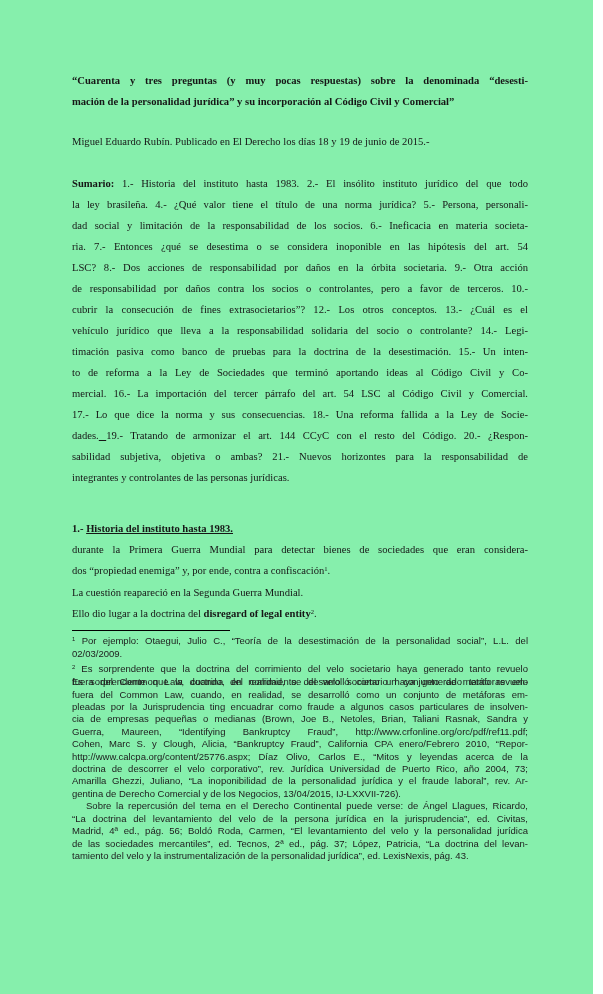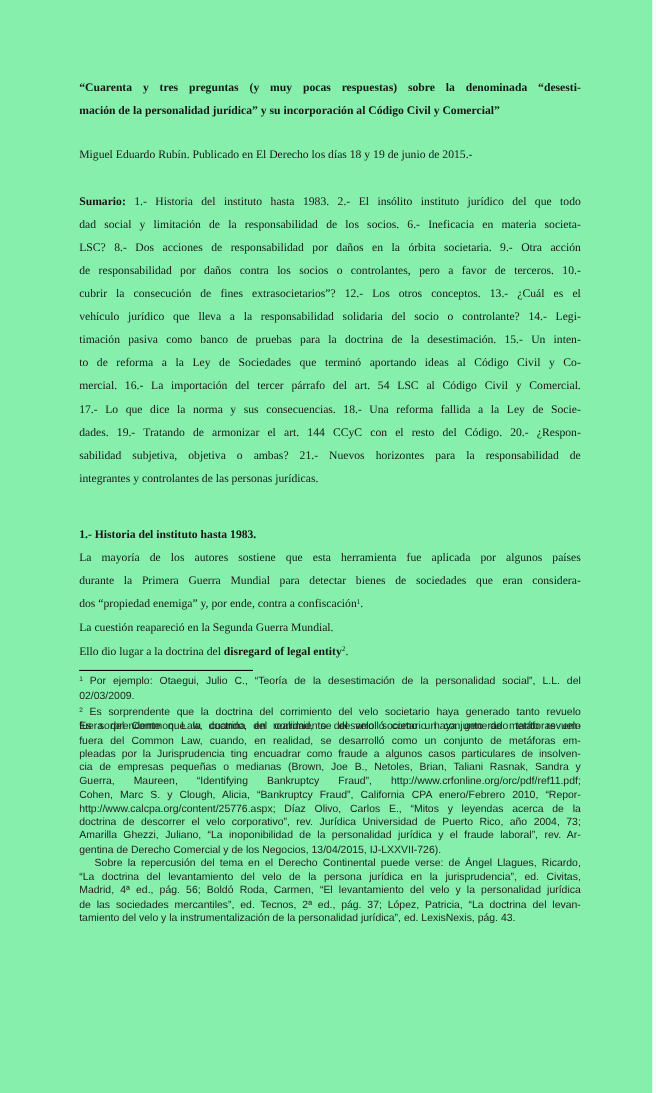--- a/index.html
+++ b/index.html
@@ -21,21 +21,21 @@
     text-align-last:justify;
     white-space:nowrap;
   }
   .line.last { text-align-last:left; }
   .title .line { font-weight:700; }
   .byline { margin-top:19px; }
   .summary { margin-top:21px; }
   .heading { margin-top:30px; }
   .b { font-weight:700; }
   .i { }
-  .u { text-decoration-thickness:1px; }
+  .u { text-decoration:underline; text-decoration-thickness:1px; }
   .sup { font-size:0.62em; position:relative; top:-0.45em; }
   .fn-divider {
     margin-top:5px;
     width:158px; height:0;
     border-top:1.6px solid #000;
   }
   .footnotes { margin-top:4px; font-family:"Liberation Sans", sans-serif; }
   .footnotes .line {
     font-size:9.5px;
     line-height:12.4px;
@@ -59,38 +59,39 @@
 <div class="page">
   <div class="block title">
       <div class="line"><span class="b">“Cuarenta y tres preguntas (y muy pocas respuestas) sobre la denominada “desesti-</span></div>
       <div class="line last"><span class="b">mación de la personalidad jurídica” y su incorporación al Código Civil y Comercial”</span></div>
     </div>
   <div class="block byline">
       <div class="line last"><span>Miguel Eduardo Rubín. Publicado en El Derecho los días 18 y 19 de junio de 2015.-</span></div>
     </div>
   <div class="block summary">
       <div class="line"><span class="b">Sumario:</span><span> 1.- Historia del instituto hasta 1983. 2.- El insólito instituto jurídico del que todo</span></div>
+      <div class="line"><span>la ley brasileña. 4.- ¿Qué valor tiene el título de una norma jurídica? 5.- Persona, personali-</span></div>
       <div class="line"><span>dad social y limitación de la responsabilidad de los socios. 6.- Ineficacia en materia societa-</span></div>
+      <div class="line"><span>ria. 7.- Entonces ¿qué se desestima o se considera inoponible en las hipótesis del art. 54</span></div>
       <div class="line"><span>LSC? 8.- Dos acciones de responsabilidad por daños en la órbita societaria. 9.- Otra acción</span></div>
       <div class="line"><span>de responsabilidad por daños contra los socios o controlantes, pero a favor de terceros. 10.-</span></div>
       <div class="line"><span>cubrir la consecución de fines extrasocietarios”? 12.- Los otros conceptos. 13.- ¿Cuál es el</span></div>
       <div class="line"><span>vehículo jurídico que lleva a la responsabilidad solidaria del socio o controlante? 14.- Legi-</span></div>
       <div class="line"><span>timación pasiva como banco de pruebas para la doctrina de la desestimación. 15.- Un inten-</span></div>
       <div class="line"><span>to de reforma a la Ley de Sociedades que terminó aportando ideas al Código Civil y Co-</span></div>
       <div class="line"><span>mercial. 16.- La importación del tercer párrafo del art. 54 LSC al Código Civil y Comercial.</span></div>
       <div class="line"><span>17.- Lo que dice la norma y sus consecuencias. 18.- Una reforma fallida a la Ley de Socie-</span></div>
       <div class="line"><span>dades.</span><span class="u">&nbsp;</span><span>19.- Tratando de armonizar el art. 144 CCyC con el resto del Código. 20.- ¿Respon-</span></div>
       <div class="line"><span>sabilidad subjetiva, objetiva o ambas? 21.- Nuevos horizontes para la responsabilidad de</span></div>
       <div class="line last"><span>integrantes y controlantes de las personas jurídicas.</span></div>
     </div>
   <div class="block heading">
       <div class="line last"><span class="b">1.- </span><span class="b u">Historia del instituto hasta 1983.</span></div>
     </div>
   <div class="block body-para">
-      <div class="line"><span>La mayoría de los autores sostiene que esta herramienta fue aplicada por algunos países</span></div>
       <div class="line"><span>durante la Primera Guerra Mundial para detectar bienes de sociedades que eran considera-</span></div>
       <div class="line last"><span>dos “propiedad enemiga” y, por ende, contra a confiscación</span><span class="sup">1</span><span>.</span></div>
       <div class="line last"><span>La cuestión reapareció en la Segunda Guerra Mundial.</span></div>
       <div class="line last"><span>Ello dio lugar a la doctrina del </span><span class="b i">disregard of legal entity</span><span class="sup">2</span><span>.</span></div>
     </div>
   <div class="fn-divider"></div>
   <div class="footnotes">
     <div class="fn">
         <div class="line"><span class="sup">1</span><span> Por ejemplo: Otaegui, Julio C., “Teoría de la desestimación de la personalidad social”, L.L. del</span></div>
         <div class="line last"><span>02/03/2009.</span></div>

